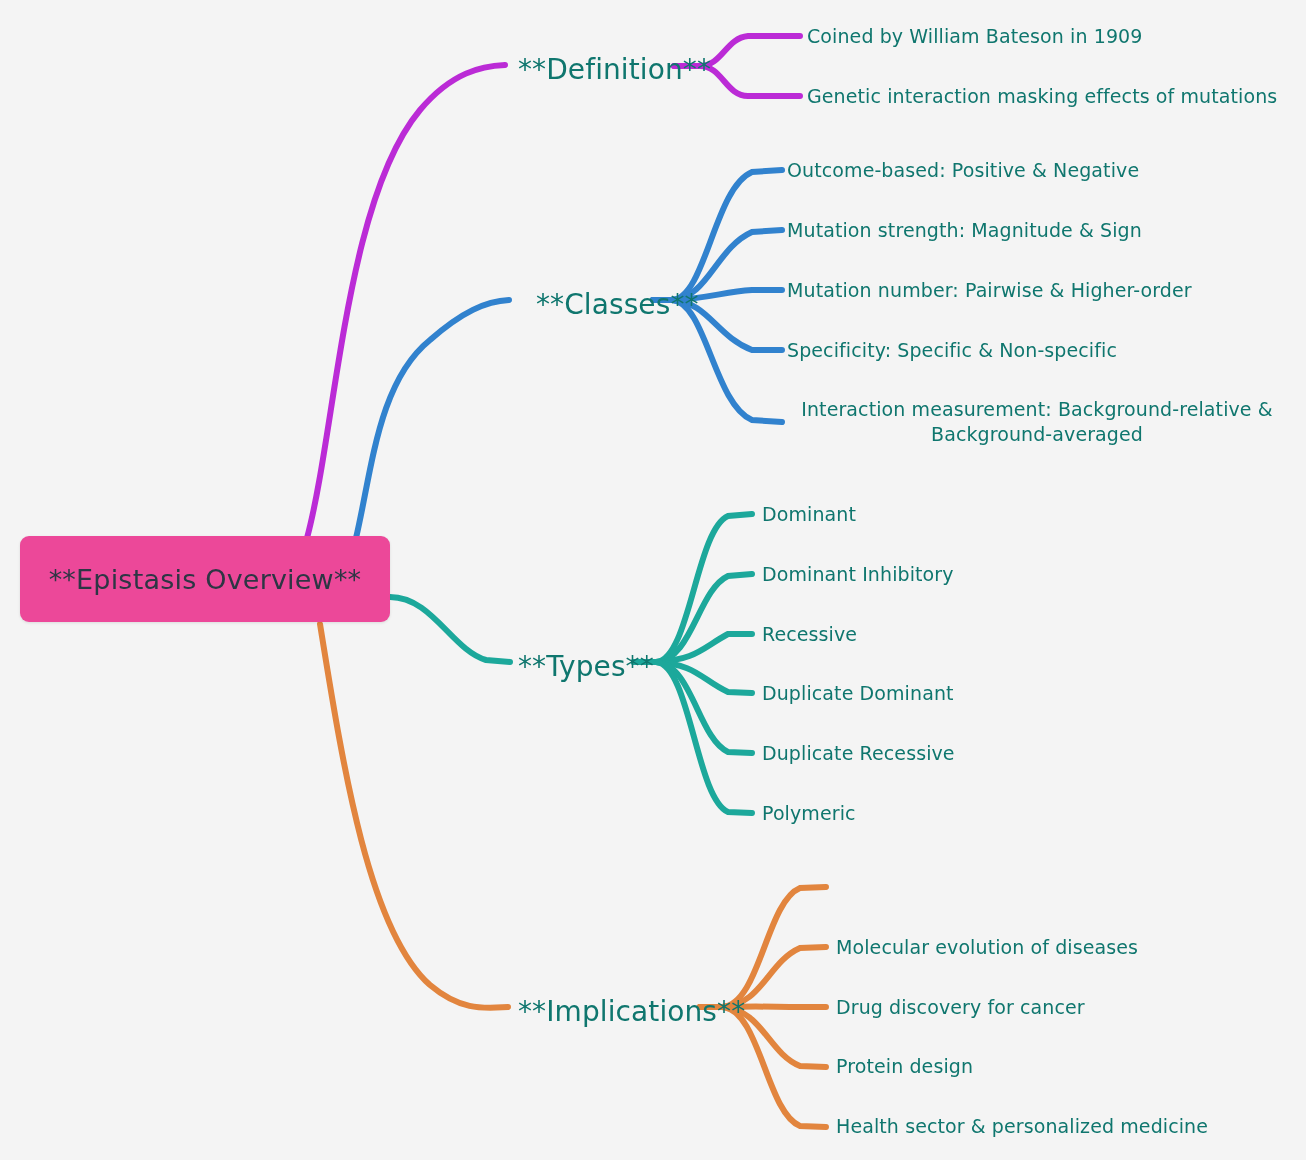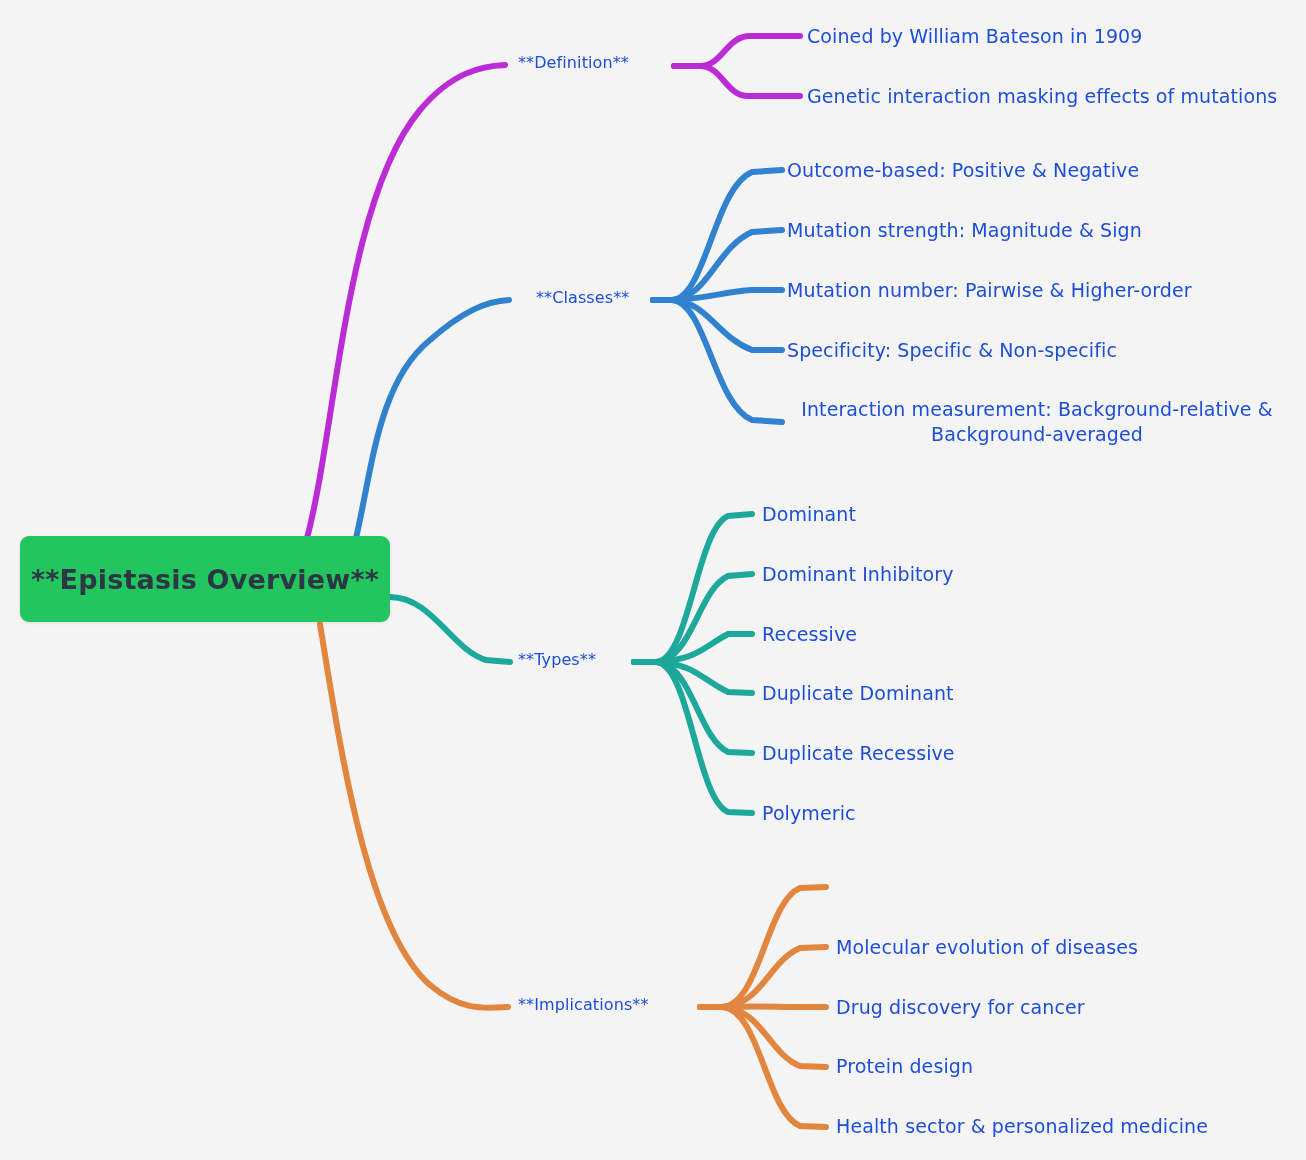--- a/index.html
+++ b/index.html
@@ -17,47 +17,46 @@
   }
   #edges-layer {
     position: absolute;
     left: 0;
     top: 0;
     width: 1306px;
     height: 1160px;
   }
   .node-label {
     position: absolute;
-    color: #1d4ed8;
+    color: #0f766e;
     white-space: pre;
     line-height: 1.32;
   }
   .root-node {
     position: absolute;
     left: 20px;
     top: 536px;
     width: 370px;
     height: 86px;
-    background: #22c55e;
+    background: #ec4899;
     border-radius: 9px;
     box-shadow: 0 1px 3px rgba(0,0,0,0.10);
     display: flex;
     align-items: center;
     justify-content: center;
     box-sizing: border-box;
-    font-weight: bold;
   }
   .root-text {
     font-size: 27px;
     color: #2d3644;
     letter-spacing: 0.2px;
     white-space: pre;
   }
   .branch-label {
-    font-size: 16px;
+    font-size: 28px;
     letter-spacing: 0.1px;
   }
   .leaf-label {
     font-size: 19px;
     letter-spacing: 0.1px;
   }
   .leaf-label.wrapped {
     white-space: normal;
     width: 500px;
     text-align: center;

